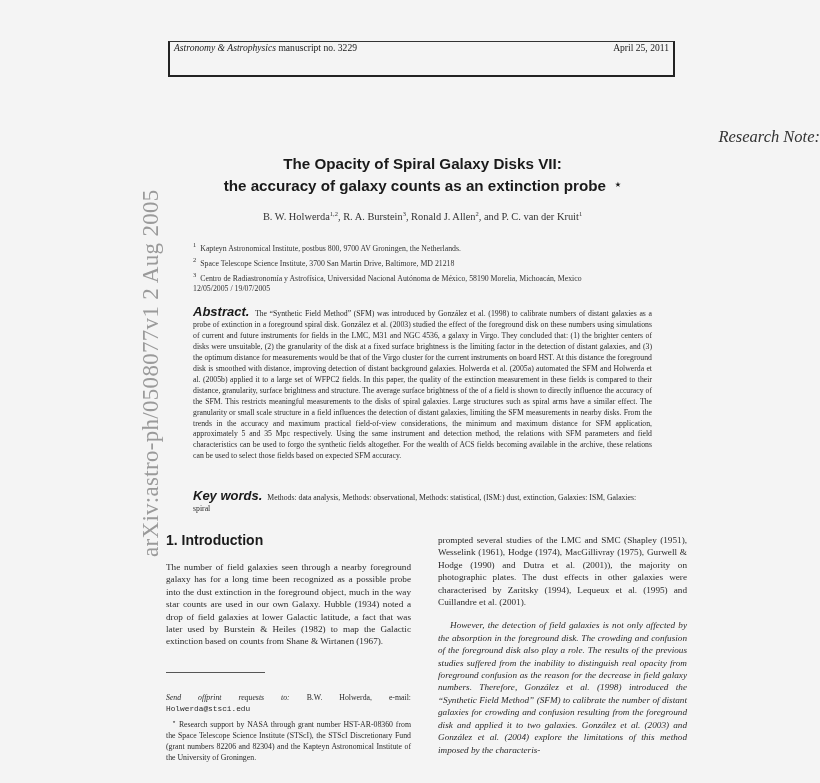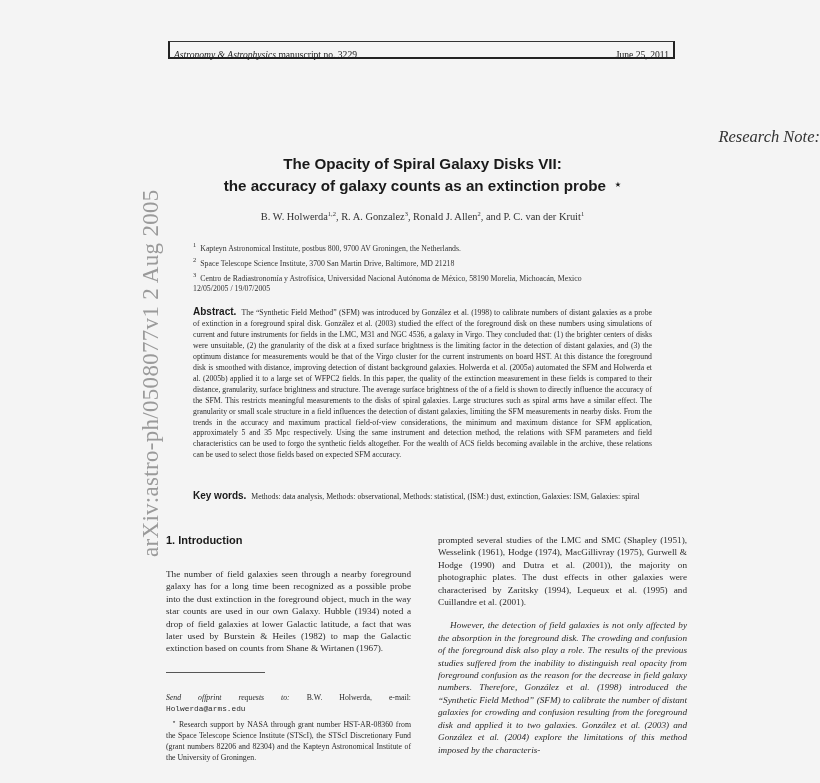--- a/index.html
+++ b/index.html
@@ -6,24 +6,24 @@
   body {
     width: 820px; height: 783px; overflow: hidden;
     background: #f4f4f4;
     position: relative;
     color: #1a1a1a;
     font-family: "Liberation Serif", serif;
   }
   .page { position: absolute; left: 0; top: 0; width: 820px; height: 783px; }
 
   .header-box {
-    position: absolute; left: 168px; top: 41px; width: 507px; height: 18px;
+    position: absolute; left: 168px; top: 41px; width: 507px; height: 36px;
     border: 1px solid #333; border-right: 2px solid #222; border-bottom: 2px solid #222;
     border-left: 2px solid #222;
-    font-size: 9.6px; line-height: 12px; padding: 7px 4px; box-sizing: border-box;
+    font-size: 9.6px; line-height: 12px; padding: 0 4px; box-sizing: border-box;
     color: #222;
   }
   .header-box .row { display: flex; justify-content: space-between; }
   .header-box em { font-style: italic; }
 
   .arxiv-stamp {
     position: absolute; left: 136px; top: 217px;
     width: 340px; height: 30px;
     transform-origin: 0 0;
     transform: translate(0, 340px) rotate(-90deg);
@@ -53,34 +53,34 @@
   .affil sup { margin-right: 4px; }
   .dates {
     position: absolute; left: 193px; top: 284px; font-size: 7.8px; color: #333;
   }
 
   .abstract {
     position: absolute; left: 193px; top: 307px; width: 459px;
     font-size: 7.75px; line-height: 10.95px; text-align: justify; color: #2a2a2a;
   }
   .abstract .lead, .keywords .lead {
-    font-family: "Liberation Sans", sans-serif; font-weight: bold; font-size: 10px;
-    margin-right: 3px; color: #1a1a1a;
+    font-family: "Liberation Sans", sans-serif; font-weight: bold; font-size: 13px;
+    margin-right: 3px; color: #1a1a1a; font-style: italic;
   }
   .keywords {
     position: absolute; left: 193px; top: 491px; width: 459px;
     font-size: 7.75px; line-height: 10.95px; color: #2a2a2a;
   }
 
   .col { position: absolute; font-size: 9.2px; line-height: 12.4px; text-align: justify; color: #2a2a2a; }
   .col-left { left: 166px; top: 534px; width: 245px; }
   .col-right { left: 422px; top: 534px; width: 249px; margin-left: 16px; }
   .section-heading {
-    font-family: "Liberation Sans", sans-serif; font-weight: bold; font-size: 11px;
-    margin: 0 0 22px 0; color: #1a1a1a; line-height: 12px;
+    font-family: "Liberation Sans", sans-serif; font-weight: bold; font-size: 14px;
+    margin: 0 0 15px 0; color: #1a1a1a; line-height: 12px;
   }
   .para { margin: 0; }
   .indent { text-indent: 12px; }
   .gap { margin-top: 11px; font-style: italic; }
 
   .footnote-rule {
     position: absolute; left: 166px; top: 672px; width: 99px; height: 0;
     border-top: 1px solid #555;
   }
   .footnotes {
@@ -93,35 +93,35 @@
   .fn-star { text-indent: 6px; margin-top: 2px; }
 </style>
 </head>
 <body>
 
 <div class="page">
 
   <div class="header-box">
     <div class="row">
       <span><em>Astronomy &amp; Astrophysics</em> <span>manuscript no. 3229</span></span>
-      <span>June 25, 2011</span>
+      <span>April 25, 2011</span>
     </div>
   </div>
 
   <div class="arxiv-stamp">arXiv:astro-ph/0508077v1  2 Aug 2005</div>
 
   <div class="research-note">Research Note:</div>
 
   <div class="title">
     <div>The Opacity of Spiral Galaxy Disks VII:</div>
     <div><span>the accuracy of galaxy counts as an extinction probe</span>&nbsp;&nbsp;<span style="font-size:11px;vertical-align:3px;">⋆</span></div>
   </div>
 
   <div class="authors">
-    <span><span>B. W. Holwerda</span><sup>1,2</sup><span>, </span></span><span><span>R. A. Gonzalez</span><sup>3</sup><span>, </span></span><span><span>Ronald J. Allen</span><sup>2</sup><span>, and </span></span><span><span>P. C. van der Kruit</span><sup>1</sup></span>
+    <span><span>B. W. Holwerda</span><sup>1,2</sup><span>, </span></span><span><span>R. A. Burstein</span><sup>3</sup><span>, </span></span><span><span>Ronald J. Allen</span><sup>2</sup><span>, and </span></span><span><span>P. C. van der Kruit</span><sup>1</sup></span>
   </div>
 
   <div class="affils">
     <div class="affil"><sup>1</sup><span>Kapteyn Astronomical Institute, postbus 800, 9700 AV Groningen, the Netherlands.</span></div>
     <div class="affil"><sup>2</sup><span>Space Telescope Science Institute, 3700 San Martin Drive, Baltimore, MD 21218</span></div>
     <div class="affil"><sup>3</sup><span>Centro de Radiastronomía y Astrofísica, Universidad Nacional Autónoma de México, 58190 Morelia, Michoacán, Mexico</span></div>
   </div>
 
   <div class="dates">12/05/2005 / 19/07/2005</div>
 
@@ -141,17 +141,17 @@
   </div>
 
   <div class="col col-right">
     <p class="para">prompted several studies of the LMC and SMC (Shapley (1951), Wesselink (1961), Hodge (1974), MacGillivray (1975), Gurwell &amp; Hodge (1990) and Dutra et al. (2001)), the majority on photographic plates. The dust effects in other galaxies were characterised by Zaritsky (1994), Lequeux et al. (1995) and Cuillandre et al. (2001).</p>
     <p class="para indent gap">However, the detection of field galaxies is not only affected by the absorption in the foreground disk. The crowding and confusion of the foreground disk also play a role. The results of the previous studies suffered from the inability to distinguish real opacity from foreground confusion as the reason for the decrease in field galaxy numbers. Therefore, González et al. (1998) introduced the “Synthetic Field Method” (SFM) to calibrate the number of distant galaxies for crowding and confusion resulting from the foreground disk and applied it to two galaxies. González et al. (2003) and González et al. (2004) explore the limitations of this method imposed by the characteris-</p>
   </div>
 
   <div class="footnote-rule"></div>
   <div class="footnotes">
     <div class="offprint"><em>Send offprint requests to:</em> <span>B.W. Holwerda, e-mail:</span></div>
-    <div class="mono">Holwerda@arms.edu</div>
+    <div class="mono">Holwerda@stsci.edu</div>
     <div class="fn-star"><span style="font-size:6.5px;vertical-align:3px;">⋆</span> <span>Research support by NASA through grant number HST-AR-08360 from the Space Telescope Science Institute (STScI), the STScI Discretionary Fund (grant numbers 82206 and 82304) and the Kapteyn Astronomical Institute of the University of Groningen.</span></div>
   </div>
 
 </div>
 
 </body></html>

